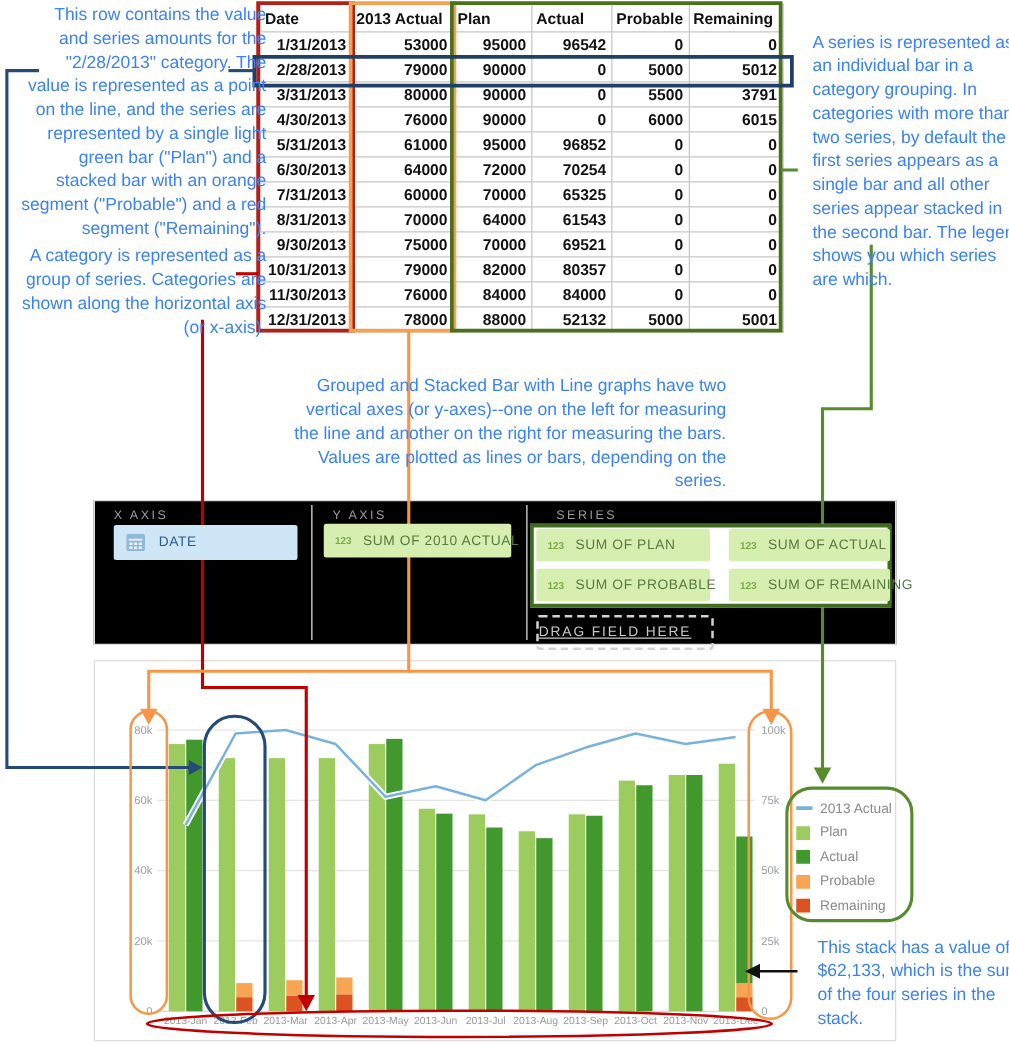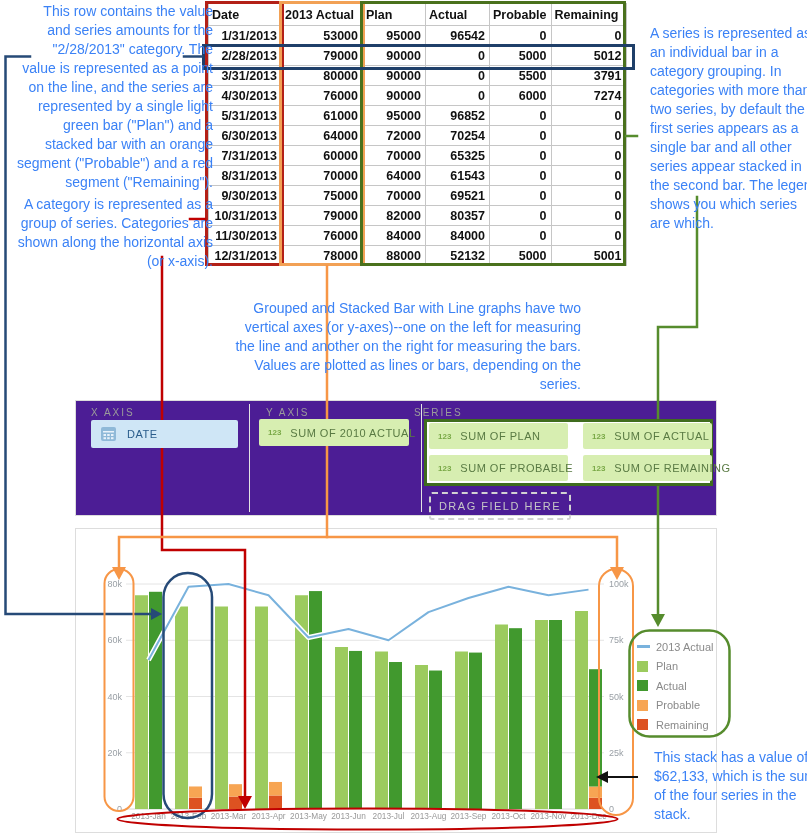--- a/index.html
+++ b/index.html
@@ -12,34 +12,34 @@
   
   #data-table{position:absolute;left:208px;top:3px;border-collapse:collapse;table-layout:fixed;z-index:2;}
   #data-table th,#data-table td{border:1px solid #c6c6c6;font-size:12.5px;font-weight:bold;color:#111;
     padding:0 4px 0 3px;white-space:nowrap;overflow:hidden;background:#fff;}
   #data-table th{height:21px;text-align:left;}
   #data-table td{height:19px;text-align:right;}
 
   .tbox{position:absolute;z-index:4;pointer-events:none;}
 
   
-  #field-panel{position:absolute;left:75px;top:400px;width:642px;height:116px;background:#4c1d95;
+  #field-panel{position:absolute;left:75px;top:400px;width:642px;height:116px;background:#000000;
     border:1px solid #dcdcdc;box-sizing:border-box;}
   .panel-divider{position:absolute;top:3px;bottom:3px;width:1px;background:#e3e3e3;}
   .well-label{position:absolute;top:6px;font-size:10px;letter-spacing:2px;color:#9b9b9b;}
   .chip{position:absolute;z-index:10;display:flex;align-items:center;border-radius:2px;
     font-size:11px;letter-spacing:.5px;white-space:nowrap;cursor:default;}
   .chip-blue{background:#cfe6f6;color:#2a5d8c;}
   .chip-green{background:#d7eeb1;color:#597a43;}
   .chip-num{font-size:8px;font-weight:bold;color:#79a846;margin:0 9px 0 9px;letter-spacing:0;}
   #series-box{position:absolute;left:348px;top:18px;width:289px;height:67px;background:#fff;
     border:3px solid #3f6c1e;box-sizing:border-box;z-index:9;}
   #drop-target{position:absolute;left:353px;top:91px;width:142px;height:28px;border:2px dashed #d2d2d2;
-    border-radius:3px;box-sizing:border-box;display:flex;align-items:center;justify-content:center;
-    font-size:11px;letter-spacing:1.5px;color:#c7c7c7;z-index:9;}
+    border-radius:3px;box-sizing:border-box;display:flex;align-items:center;justify-content:flex-start;
+    font-size:11px;letter-spacing:1.5px;color:#c7c7c7;z-index:9;text-decoration:underline;}
 
   
   #chart-panel{position:absolute;left:75px;top:528px;width:642px;height:305px;background:#fff;
     border:1px solid #ddd;box-sizing:border-box;z-index:1;}
   #chart-svg{position:absolute;left:0;top:0;z-index:3;pointer-events:none;}
   #anno-svg{position:absolute;left:0;top:0;z-index:6;pointer-events:none;}
 
   
   #legend{position:absolute;left:637px;top:637px;z-index:5;}
   .legend-item{display:flex;align-items:center;height:19.5px;font-size:11px;color:#8a8a8a;}
@@ -100,21 +100,21 @@
           <td>0</td>
           <td>5500</td>
           <td>3791</td>
         </tr>
         <tr>
           <td>4/30/2013</td>
           <td>76000</td>
           <td>90000</td>
           <td>0</td>
           <td>6000</td>
-          <td>7274</td>
+          <td>6015</td>
         </tr>
         <tr>
           <td>5/31/2013</td>
           <td>61000</td>
           <td>95000</td>
           <td>96852</td>
           <td>0</td>
           <td>0</td>
         </tr>
         <tr>
@@ -179,21 +179,21 @@
   <div class="tbox" style="left:205px;top:1px;width:73px;height:259px;border:3px solid #b32017;"></div>
   <div class="tbox" style="left:279px;top:1px;width:80px;height:259px;border:3px solid #f2a155;"></div>
   <div class="tbox" style="left:360px;top:1px;width:260px;height:259px;border:3px solid #4a711d;"></div>
   <div class="tbox" style="left:202px;top:44px;width:427px;height:20px;border:3px solid #1f3f69;"></div>
 
   <div id="field-panel">
     <div class="panel-divider" style="left:173px;"></div>
     <div class="panel-divider" style="left:345px;"></div>
     <div class="well-label" style="left:15px;">X AXIS</div>
     <div class="well-label" style="left:190px;">Y AXIS</div>
-    <div class="well-label" style="left:338px;text-align:center;">SERIES</div>
+    <div class="well-label" style="left:369px;text-align:center;">SERIES</div>
 
     <div class="chip chip-blue" style="left:15px;top:19px;width:147px;height:28px;">
       <span style="display:inline-flex;margin:0 11px 0 10px;">
         <svg width="15" height="14" viewBox="0 0 15 14">
           <rect x="0" y="0" width="15" height="14" rx="2" fill="#8fb9d8"></rect>
           <rect x="2" y="4" width="11" height="1.5" fill="#e8f2fa"></rect>
           <rect x="2.5" y="7" width="2.5" height="2" fill="#e8f2fa"></rect>
             <rect x="6.2" y="7" width="2.5" height="2" fill="#e8f2fa"></rect>
             <rect x="10" y="7" width="2.5" height="2" fill="#e8f2fa"></rect>
           <rect x="2.5" y="10.2" width="2.5" height="2" fill="#e8f2fa"></rect>

